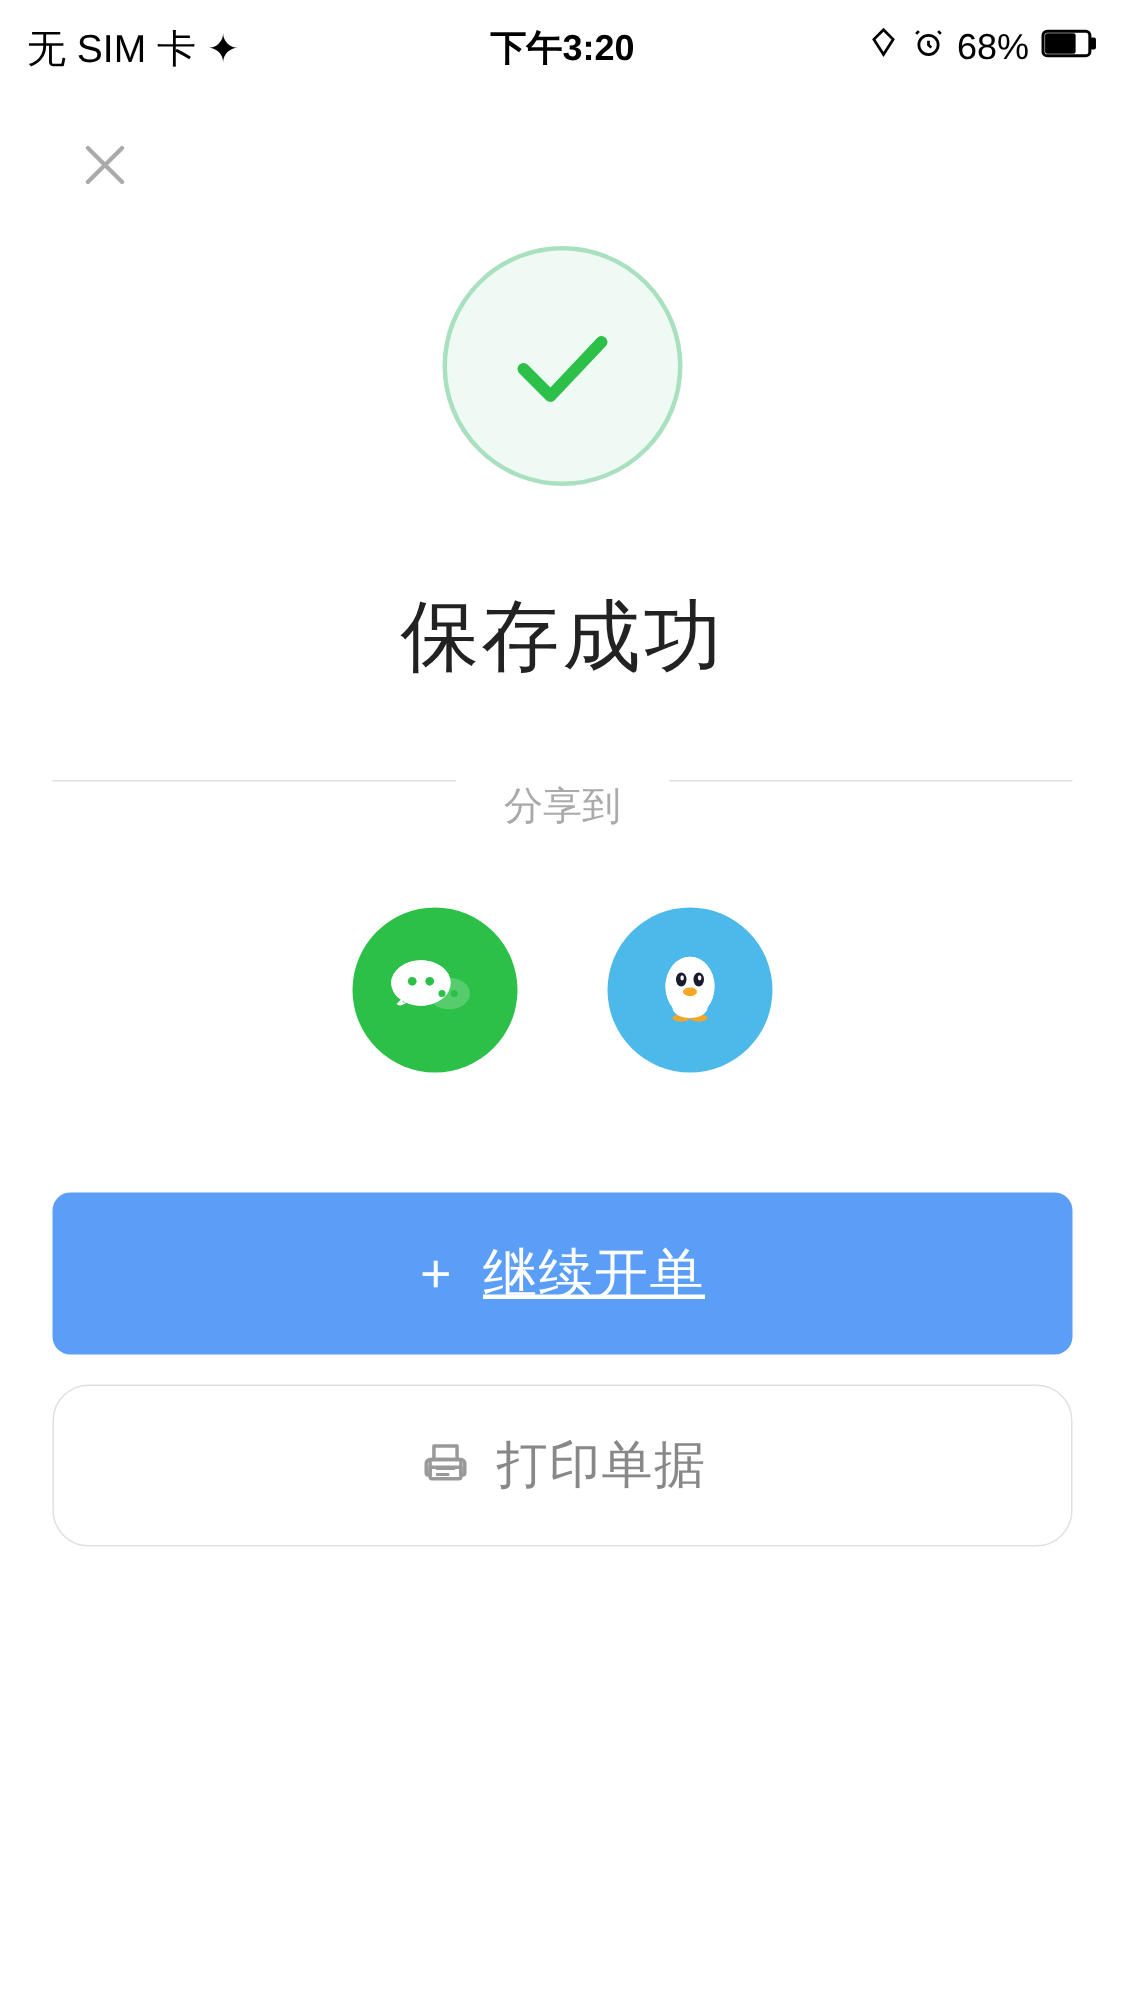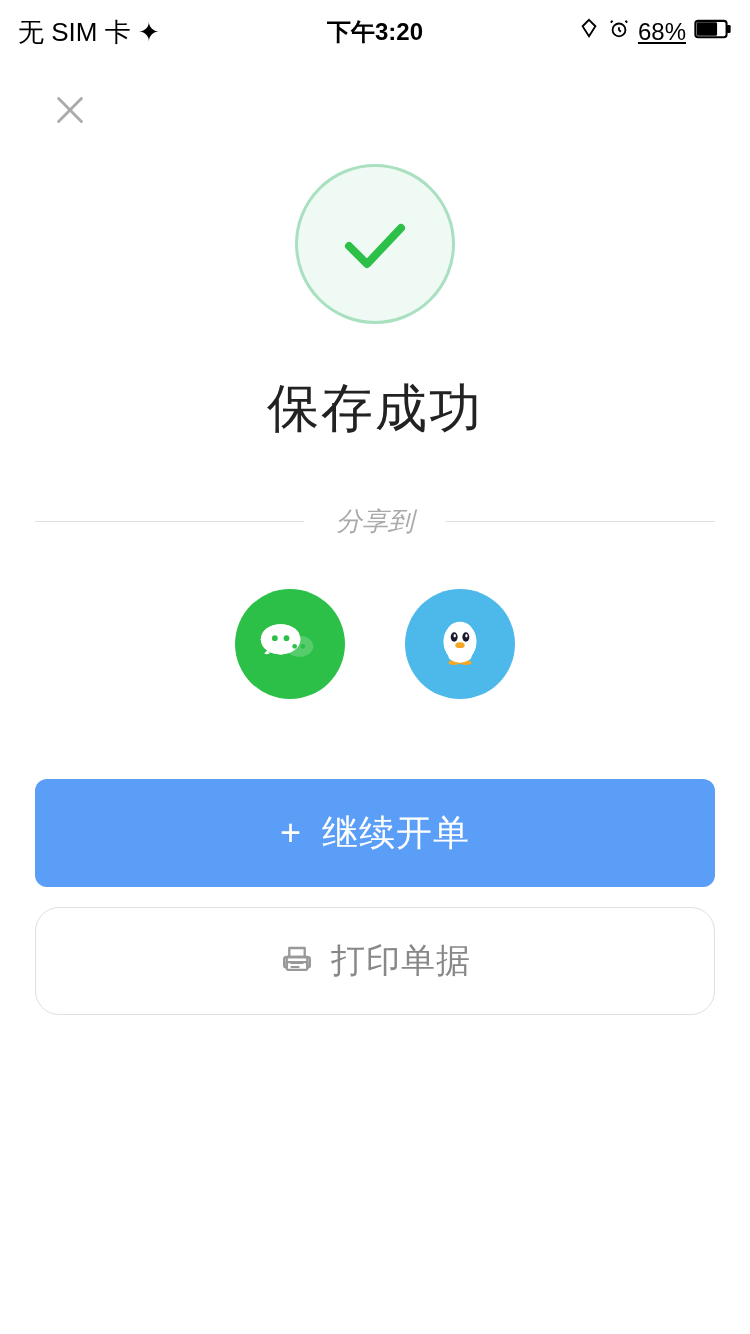--- a/index.html
+++ b/index.html
@@ -39,21 +39,20 @@
       position: absolute;
       left: 50%;
       transform: translateX(-50%);
     }
     .status-right {
       display: flex;
       align-items: flex-start;
       gap: 8px;
       font-size: 24px;
       color: #000;
-      text-decoration: underline;
     }
 
     
     .close-btn {
       position: absolute;
       top: 80px;
       left: 40px;
       width: 60px;
       height: 60px;
       display: flex;
@@ -91,30 +90,29 @@
       height: 80px;
     }
 
     
     .success-title {
       font-size: 52px;
       color: #222;
       font-weight: 400;
       margin-bottom: 60px;
       letter-spacing: 2px;
+      margin-top: 16px;
     }
 
     
     .share-divider {
       width: 680px;
       display: flex;
-      align-items: center;
       gap: 32px;
       margin-bottom: 50px;
-      font-style: italic;
     }
     .divider-line {
       flex: 1;
       height: 1px;
       background: #e0e0e0;
     }
     .divider-text {
       font-size: 26px;
       color: #aaa;
       white-space: nowrap;
@@ -283,21 +281,21 @@
 
         <ellipse cx="30" cy="40" rx="10" ry="6" fill="#fff"></ellipse>
       </svg>
     </button>
   </div>
 
   <div class="action-buttons">
 
     <button class="btn-primary">
       <span style="font-size:36px;font-weight:300;">+</span>
-      <span style="margin-left:4px;">继续开单</span>
+      <span style="margin-left:4px;text-decoration:underline;">继续开单</span>
     </button>
 
     <button class="btn-secondary">
       <span>
         <svg viewBox="0 0 28 28" width="36" height="36" fill="none" stroke="#999" stroke-width="1.8" stroke-linecap="round" stroke-linejoin="round">
           <rect x="6" y="14" width="16" height="10" rx="1"></rect>
           <path d="M8 14V7h12v7"></path>
           <rect x="9" y="18" width="10" height="1.5" rx="0.5" fill="#999" stroke="none"></rect>
           <rect x="9" y="21" width="7" height="1.5" rx="0.5" fill="#999" stroke="none"></rect>
           <path d="M6 14h16a2 2 0 0 1 2 2v5a1 1 0 0 1-1 1h-1v-4H6v4H5a1 1 0 0 1-1-1v-5a2 2 0 0 1 2-2z"></path>

